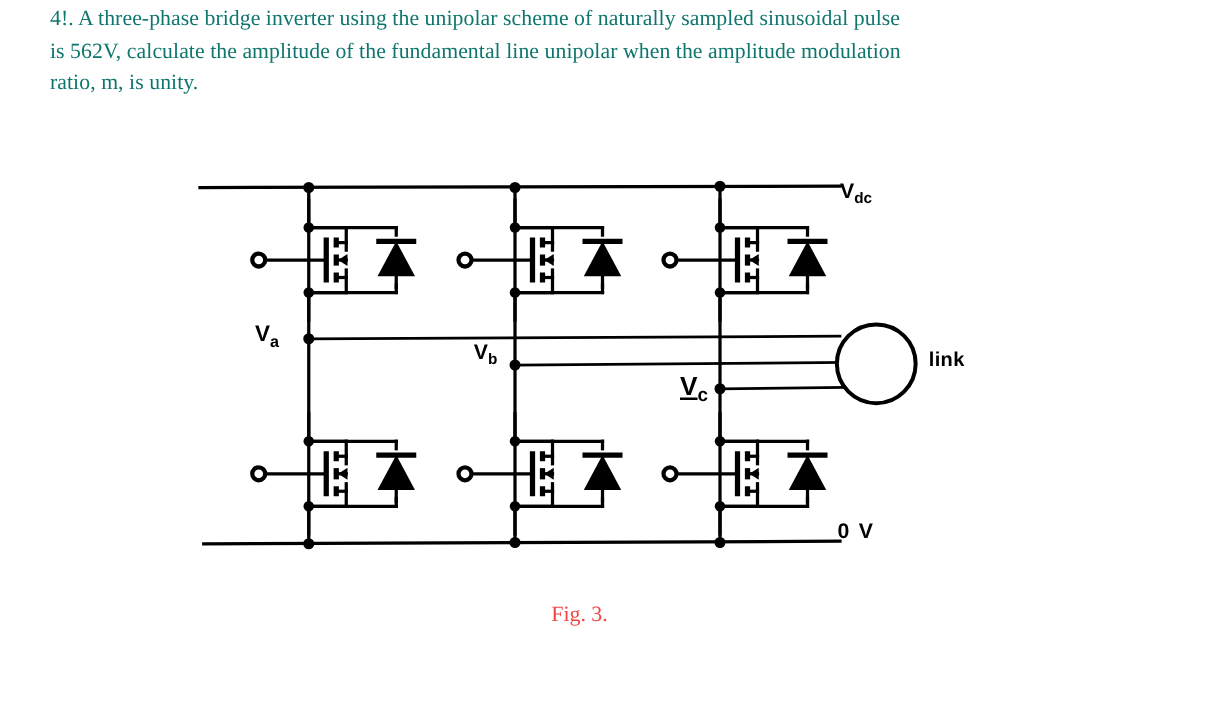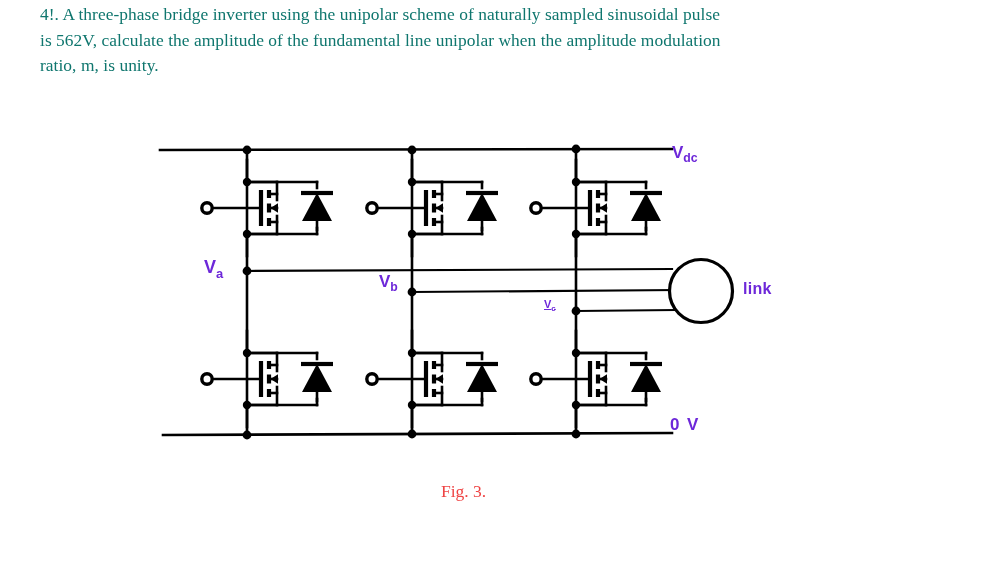--- a/index.html
+++ b/index.html
@@ -55,21 +55,21 @@
   #circuit-svg {
     position: absolute;
     left: 0;
     top: 0;
     display: block;
   }
   .fig-label {
     position: absolute;
     font-family: "Liberation Sans", sans-serif;
     font-weight: bold;
-    color: #6d28d9;
+    color: #000000;
     white-space: nowrap;
     line-height: 1;
   }
   #label-vdc {
     left: 672px;
     top: 26px;
     font-size: 17px;
   }
   #label-zerov {
     left: 670px;
@@ -89,21 +89,21 @@
     font-size: 18px;
   }
   #label-vb {
     left: 379px;
     top: 155px;
     font-size: 17px;
   }
   #label-vc {
     left: 544px;
     top: 181px;
-    font-size: 11px;
+    font-size: 21px;
     text-decoration: underline;
   }
   .sub {
     font-size: 0.72em;
     vertical-align: sub;
     letter-spacing: 0;
   }
   #fig-caption {
     position: absolute;
     left: 441px;

